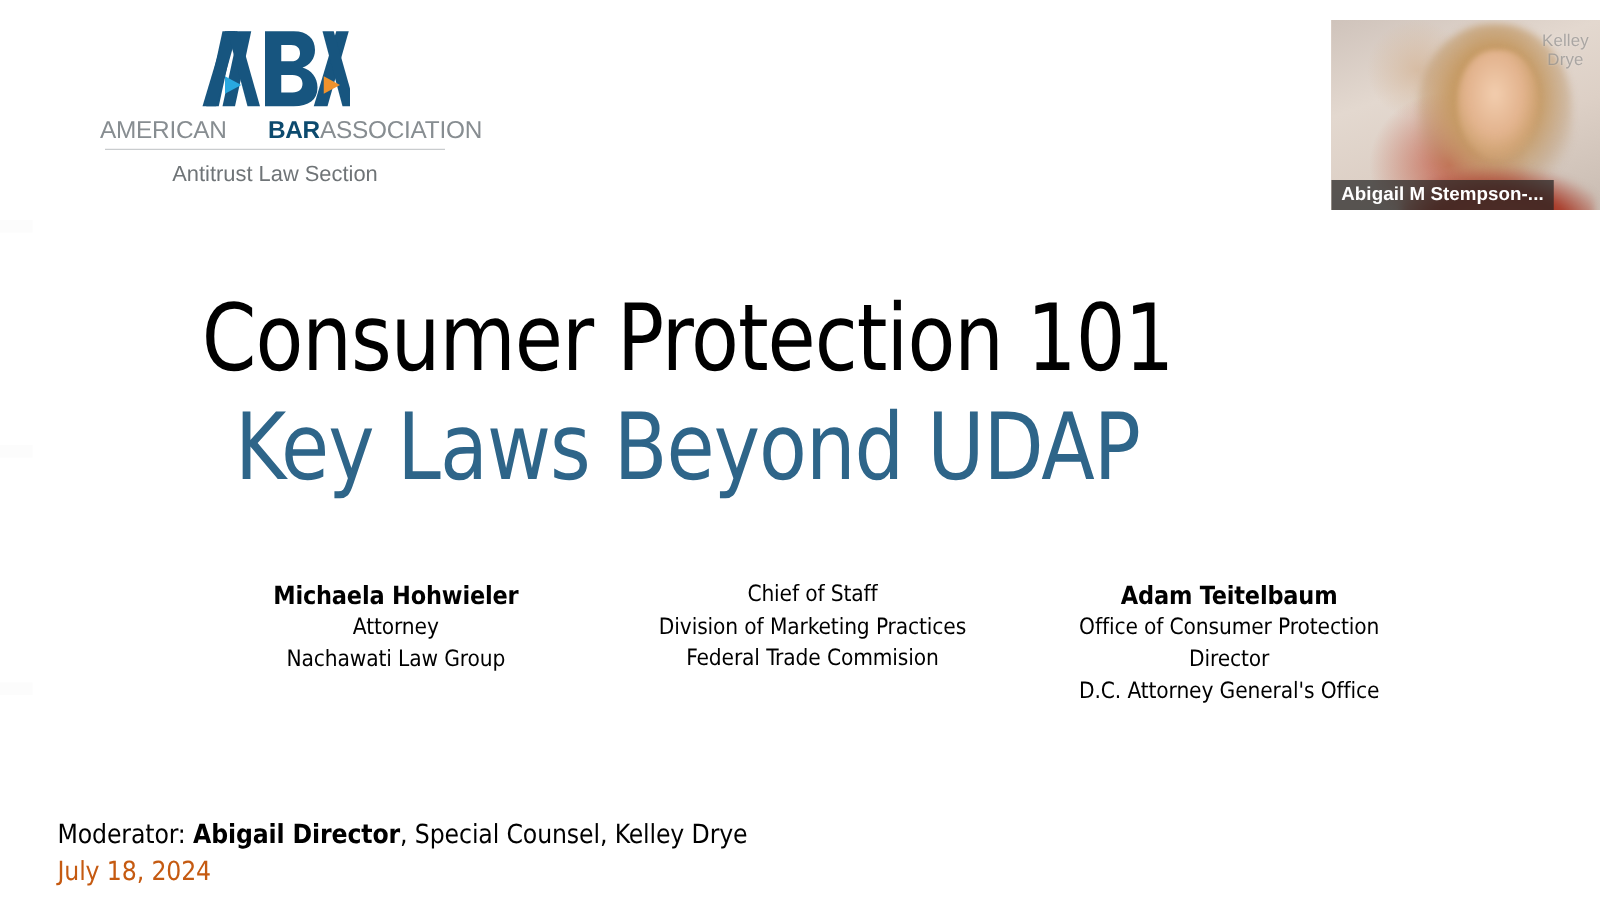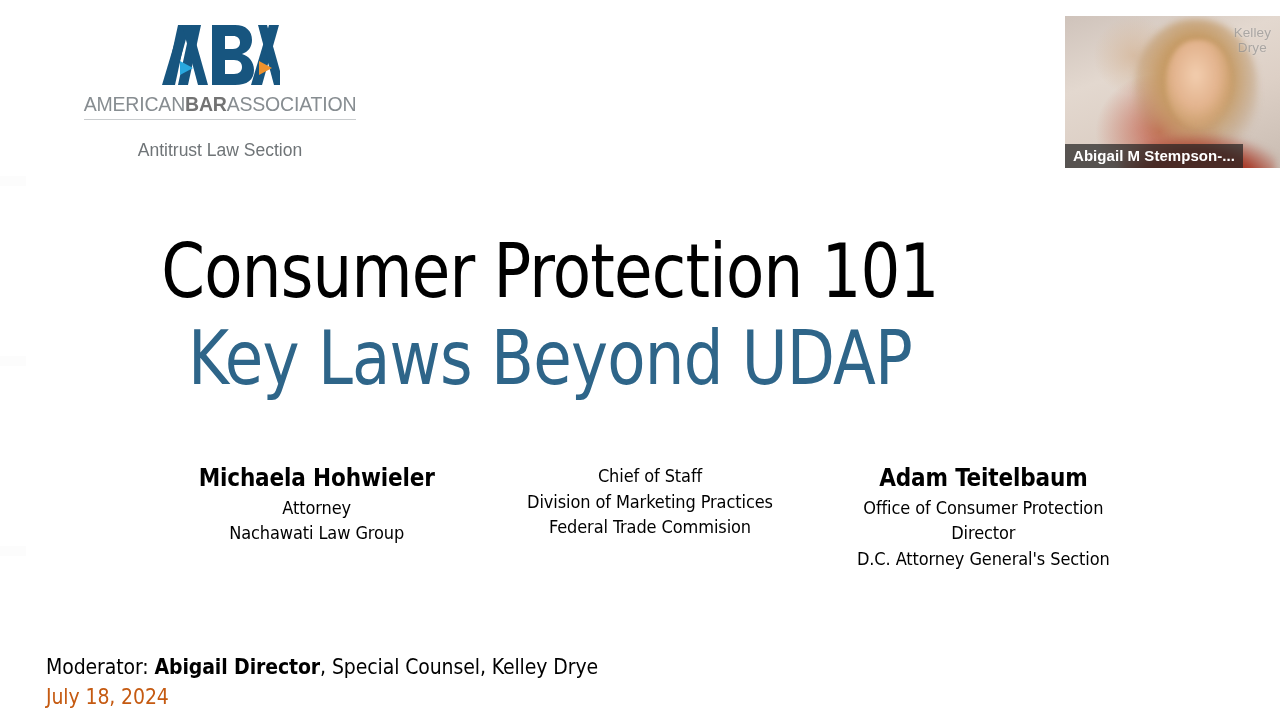--- a/index.html
+++ b/index.html
@@ -40,31 +40,32 @@
   #aba-wordmark {
     margin-top: 6px;
     font-family: "Liberation Sans", sans-serif;
     font-size: 19.5px;
     letter-spacing: -0.2px;
     color: #878d91;
     white-space: nowrap;
     line-height: 1.05;
   }
   #aba-wordmark .bar {
-    color: #737373;
+    color: #0c4a6e;
     font-weight: bold;
+    padding-left: 33px;
   }
   #aba-rule {
     margin: 5px auto 0 auto;
     width: 272px;
     height: 1px;
     background: #c9ccce;
   }
   #aba-section {
-    margin-top: 20px;
+    margin-top: 9px;
     font-family: "Liberation Sans", sans-serif;
     font-size: 17.5px;
     color: #6f7477;
     white-space: nowrap;
   }
 
   
   #video-tile {
     position: absolute;
     left: 1065px;
@@ -170,21 +171,21 @@
     display: flex;
     align-items: flex-start;
   }
   .speaker {
     flex: 1 1 0;
     text-align: center;
     font-family: "DejaVu Sans Condensed", "Liberation Sans Narrow", "Liberation Sans", sans-serif;
     color: #000000;
   }
   .speaker-name {
-    font-size: 24px;
+    font-size: 20px;
     font-weight: bold;
     line-height: 1.32;
     letter-spacing: -0.15px;
     white-space: nowrap;
   }
   .speaker-line {
     font-size: 18px;
     font-weight: 400;
     line-height: 1.42;
     letter-spacing: -0.1px;
@@ -291,21 +292,21 @@
     <div class="speaker">
       <div class="speaker-line">Chief of Staff</div>
       <div class="speaker-line">Division of Marketing Practices</div>
       <div class="speaker-line">Federal Trade Commision</div>
     </div>
 
     <div class="speaker">
       <div class="speaker-name">Adam Teitelbaum</div>
       <div class="speaker-line">Office of Consumer Protection</div>
       <div class="speaker-line">Director</div>
-      <div class="speaker-line">D.C. Attorney General's Section</div>
+      <div class="speaker-line">D.C. Attorney General's Office</div>
     </div>
 
   </div>
 
   <div id="footer">
     <div id="moderator-line"><span>Moderator: </span><span class="mod-name">Abigail Director</span><span>, Special Counsel, Kelley Drye</span></div>
     <div id="date-line">July 18, 2024</div>
   </div>
 
 </div>

